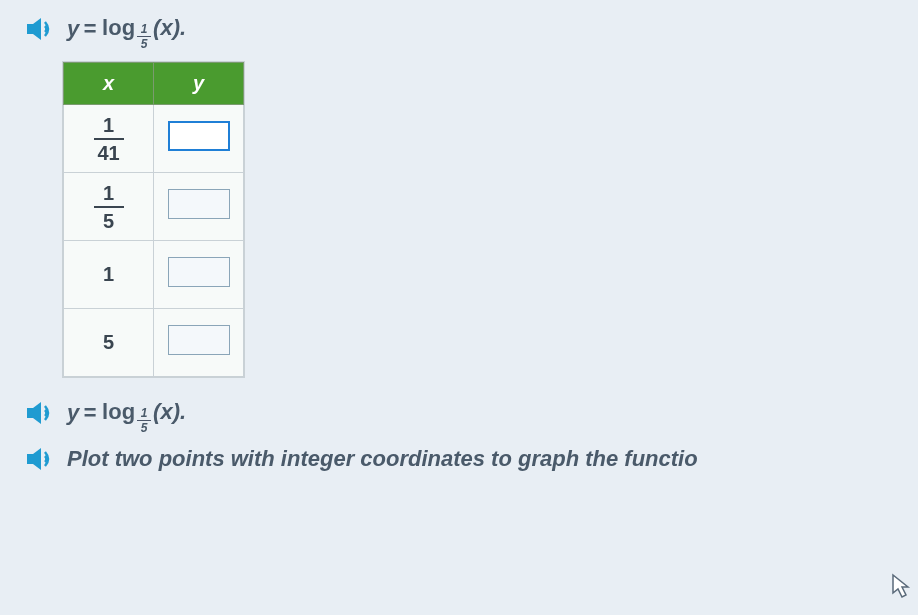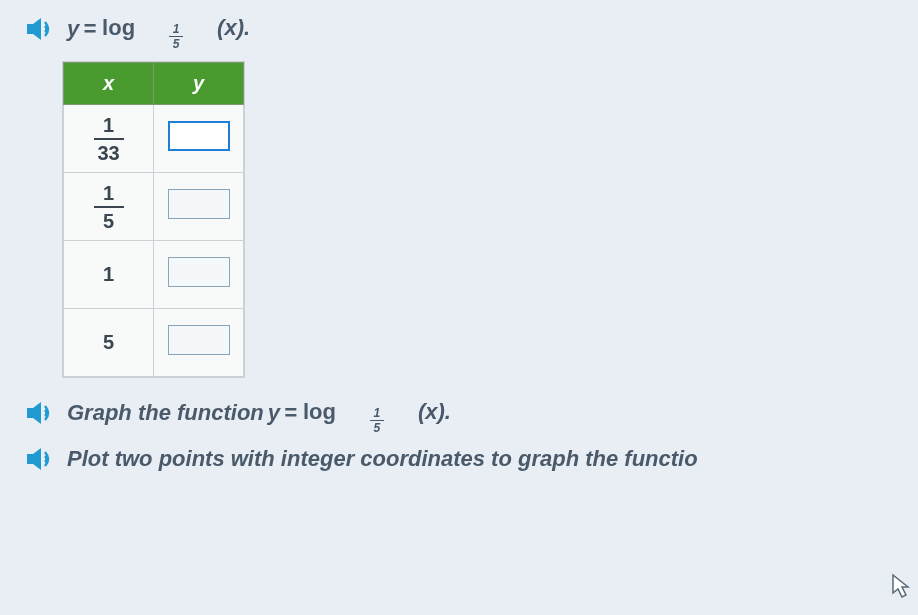--- a/index.html
+++ b/index.html
@@ -28,21 +28,20 @@
       display: flex;
       align-items: center;
       flex-wrap: wrap;
       gap: 4px;
     }
     .eq-var { font-style: italic; }
     .log-expr {
       display: inline-flex;
       align-items: flex-start;
       margin: 0 2px;
-      gap: 32px;
     }
     .log-word { font-style: normal; }
     .log-base {
       display: inline-flex;
       flex-direction: column;
       align-items: center;
       font-size: 12px;
       line-height: 1;
       position: relative;
       top: 8px;
@@ -145,21 +144,21 @@
   <tbody>
       <tr>
     <th>x</th>
     <th>y</th>
   </tr>
   <tr>
     <td class="xcell">
       <span class="frac">
         <span>1</span>
         <span class="fb"></span>
-        <span>33</span>
+        <span>41</span>
       </span>
     </td>
     <td>
       <span class="ans-box active"></span>
     </td>
   </tr>
   <tr>
     <td class="xcell">
       <span class="frac">
         <span>1</span>
@@ -188,21 +187,20 @@
 
 <div class="line-block">
   <span class="speaker-icon">
     <svg width="30" height="26" viewBox="0 0 30 26">
       <polygon points="2,8 8,8 16,2 16,24 8,18 2,18" fill="#1f9bd1"></polygon>
       <path d="M20 6 Q26 13 20 20" stroke="#1f9bd1" stroke-width="2.5" fill="none"></path>
       <path d="M20 10 Q23 13 20 16" stroke="#1f9bd1" stroke-width="2.5" fill="none"></path>
     </svg>
   </span>
   <span class="instruction">
-    <span>Graph the function </span>
     <span class="eq-var">y</span>
     <span>=</span>
     <span class="log-expr">
       <span class="log-word">log</span>
       <span class="log-base">
         <span>1</span>
         <span class="frac-bar"></span>
         <span>5</span>
       </span>
       <span>(x).</span>

